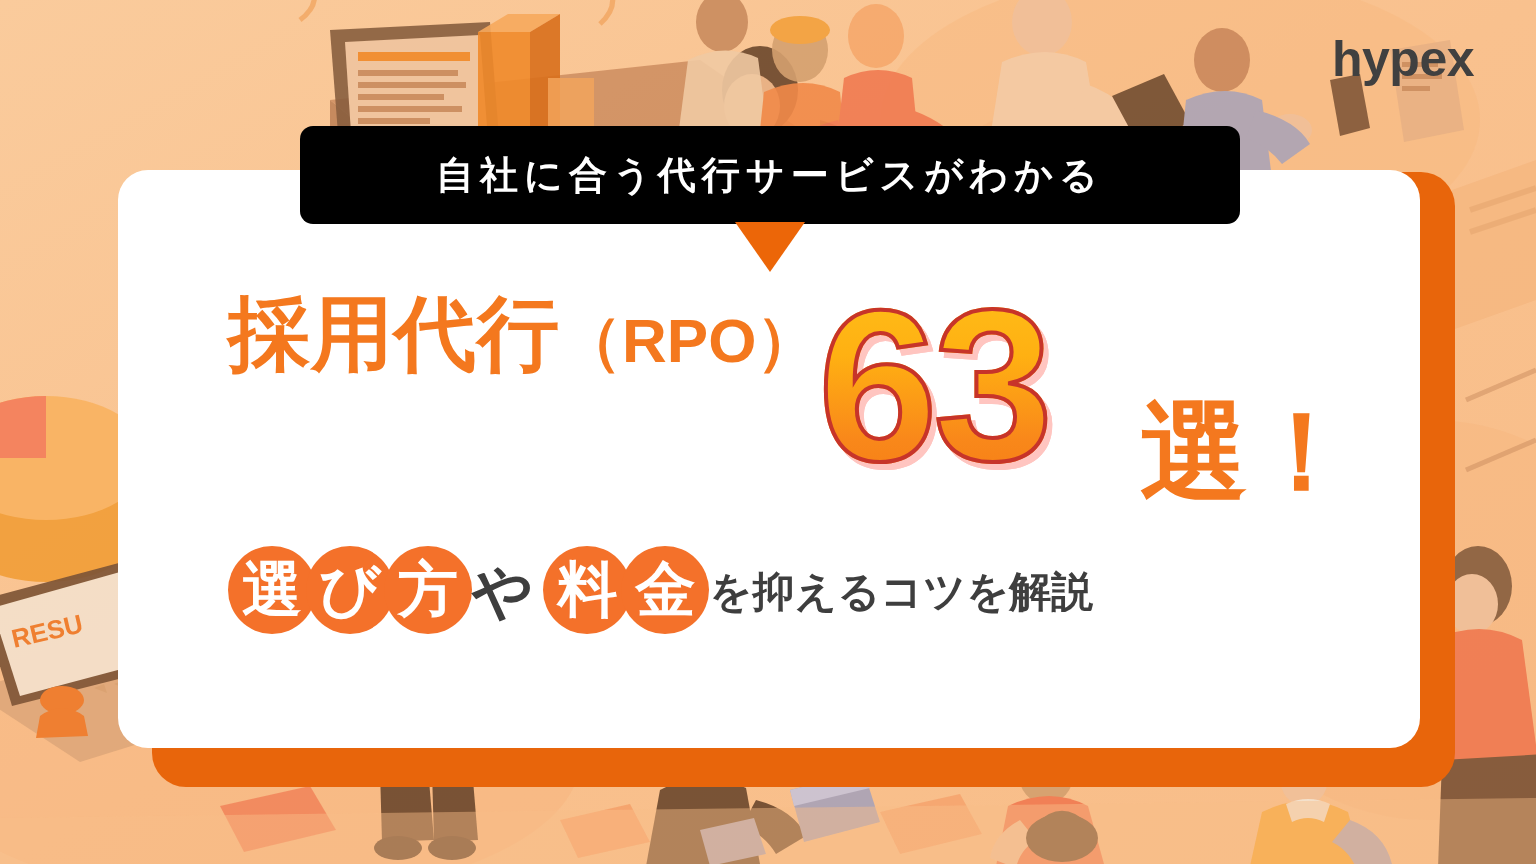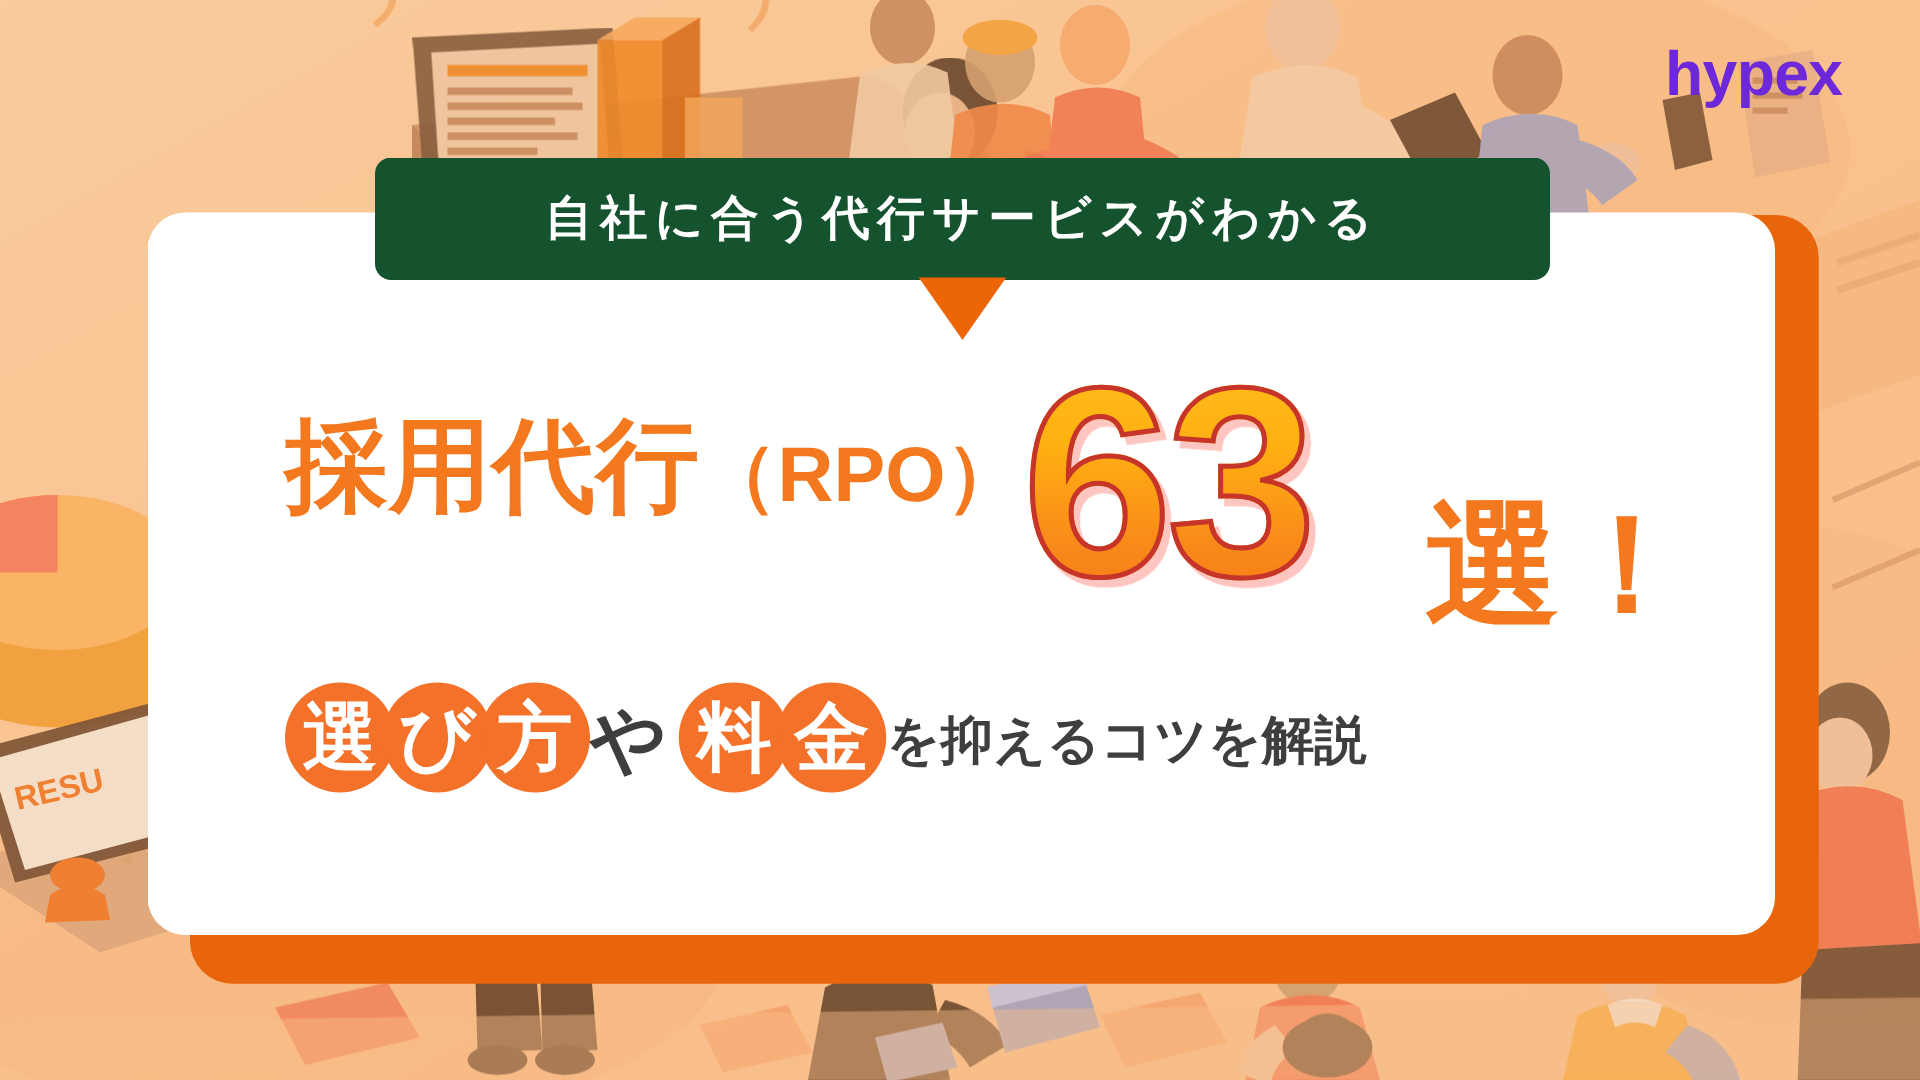--- a/index.html
+++ b/index.html
@@ -10,40 +10,40 @@
   }
   .stage{position:relative;width:1536px;height:864px;overflow:hidden;background:#F9C18E;}
 
   
   .bg{position:absolute;inset:0;overflow:hidden;}
   .bg svg{position:absolute;top:0;left:0;width:1536px;height:864px;}
 
   
   .logo{
     position:absolute;top:34px;right:62px;
-    color:#6d28d9;font-size:50px;font-weight:700;
+    color:#404040;font-size:50px;font-weight:700;
     letter-spacing:-0.5px;line-height:1;
     font-family:"Liberation Sans","DejaVu Sans",sans-serif;
     z-index:40;
   }
 
   
   .card-shadow{
     position:absolute;left:152px;top:172px;width:1303px;height:615px;
     background:#E8650B;border-radius:34px;z-index:10;
   }
   .card{
     position:absolute;left:118px;top:170px;width:1302px;height:578px;
     background:#FFFFFF;border-radius:30px;z-index:11;
   }
 
   
   .ribbon{
     position:absolute;left:300px;top:126px;width:940px;height:98px;
-    background:#14532d;border-radius:13px;z-index:30;
+    background:#000000;border-radius:13px;z-index:30;
     display:flex;align-items:center;justify-content:center;
   }
   .ribbon-text{
     color:#FFFFFF;font-size:38px;font-weight:700;
     letter-spacing:6px;line-height:1;white-space:nowrap;
   }
   .ribbon-tail{
     position:absolute;left:735px;top:222px;width:0;height:0;
     border-left:35px solid transparent;border-right:35px solid transparent;
     border-top:50px solid #EC6608;z-index:30;
@@ -53,21 +53,21 @@
   .headline{
     position:absolute;left:118px;top:170px;width:1302px;height:578px;
     z-index:20;
   }
 
   .hl-left{
     position:absolute;left:110px;top:118px;width:640px;
   }
   .hl-line{
     color:#F4781E;font-size:82px;font-weight:700;
-    line-height:1.12;letter-spacing:1px;white-space:nowrap;margin-top:40px;
+    line-height:1.12;letter-spacing:1px;white-space:nowrap;
   }
   .hl-line .rpo{font-size:62px;letter-spacing:0;}
 
   
   .big-num{
     position:absolute;left:700px;top:108px;
     font-size:215px;font-weight:700;line-height:1;
     letter-spacing:-4px;white-space:nowrap;
   }
   .big-num .n{

